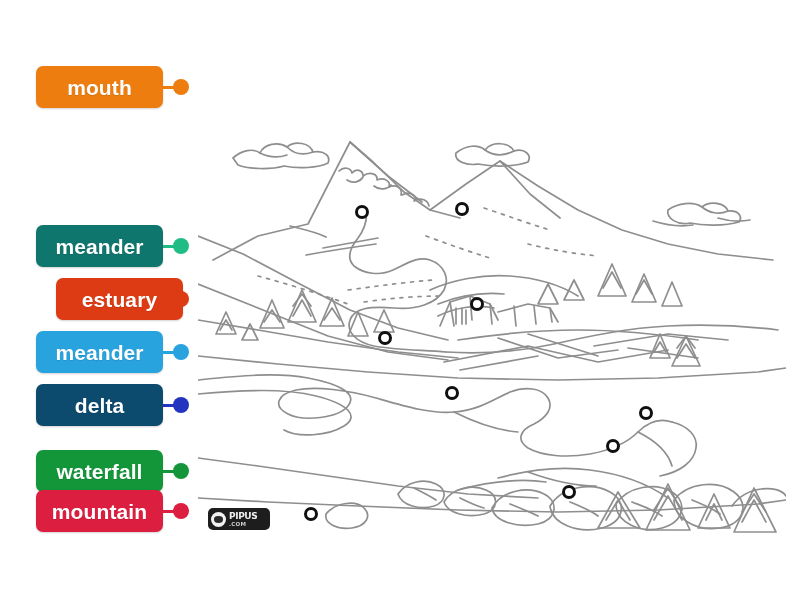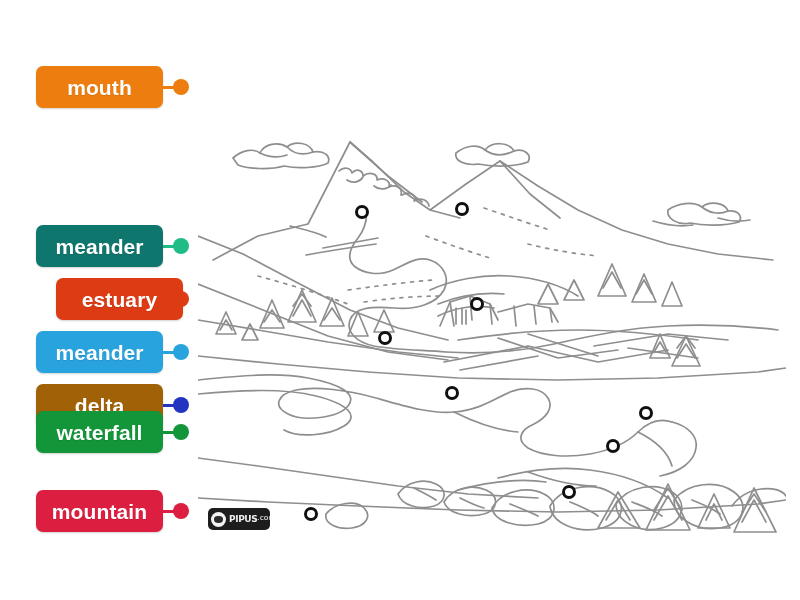--- a/index.html
+++ b/index.html
@@ -81,21 +81,21 @@
     flex:0 0 auto;
     position:relative;
   }
   .wm-circle::before{
     content:"";position:absolute;left:3px;top:4px;
     width:9px;height:7px;border-radius:45% 45% 50% 50%;
     background:#2b2b2b;
   }
   .wm-txt{
     margin-left:3px;
-    display:flex;flex-direction:row;justify-content:center;
+    display:flex;flex-direction:column;justify-content:center;
   }
   .wm-name{
     color:#efefef;font-size:9px;font-weight:bold;
     line-height:9px;letter-spacing:-.4px;
     font-family:"DejaVu Sans",sans-serif;
   }
   .wm-sub{
     color:#cfcfcf;font-size:5.5px;font-weight:bold;
     line-height:6px;letter-spacing:.2px;
     font-family:"DejaVu Sans",sans-serif;
@@ -129,27 +129,27 @@
         <div class="dot" style="background: rgb(220, 59, 20);"></div>
       </div>
       <div class="label-row" style="top: 331px;">
         <div class="tile" style="background: rgb(41, 163, 222);">
           <span class="tile-text">meander</span>
         </div>
         <div class="connector" style="background: rgb(41, 163, 222);"></div>
         <div class="dot" style="background: rgb(41, 163, 222);"></div>
       </div>
       <div class="label-row" style="top: 384px;">
-        <div class="tile" style="background: #a16207;">
+        <div class="tile" style="background: #0c4a6e;">
           <span class="tile-text">delta</span>
         </div>
         <div class="connector" style="background: rgb(34, 52, 192);"></div>
         <div class="dot" style="background: rgb(34, 52, 192);"></div>
       </div>
-      <div class="label-row" style="top: 411px;">
+      <div class="label-row" style="top: 450px;">
         <div class="tile" style="background: rgb(19, 149, 58);">
           <span class="tile-text">waterfall</span>
         </div>
         <div class="connector" style="background: rgb(19, 149, 58);"></div>
         <div class="dot" style="background: rgb(19, 149, 58);"></div>
       </div>
       <div class="label-row" style="top: 490px;">
         <div class="tile" style="background: rgb(220, 30, 64);">
           <span class="tile-text">mountain</span>
         </div>

